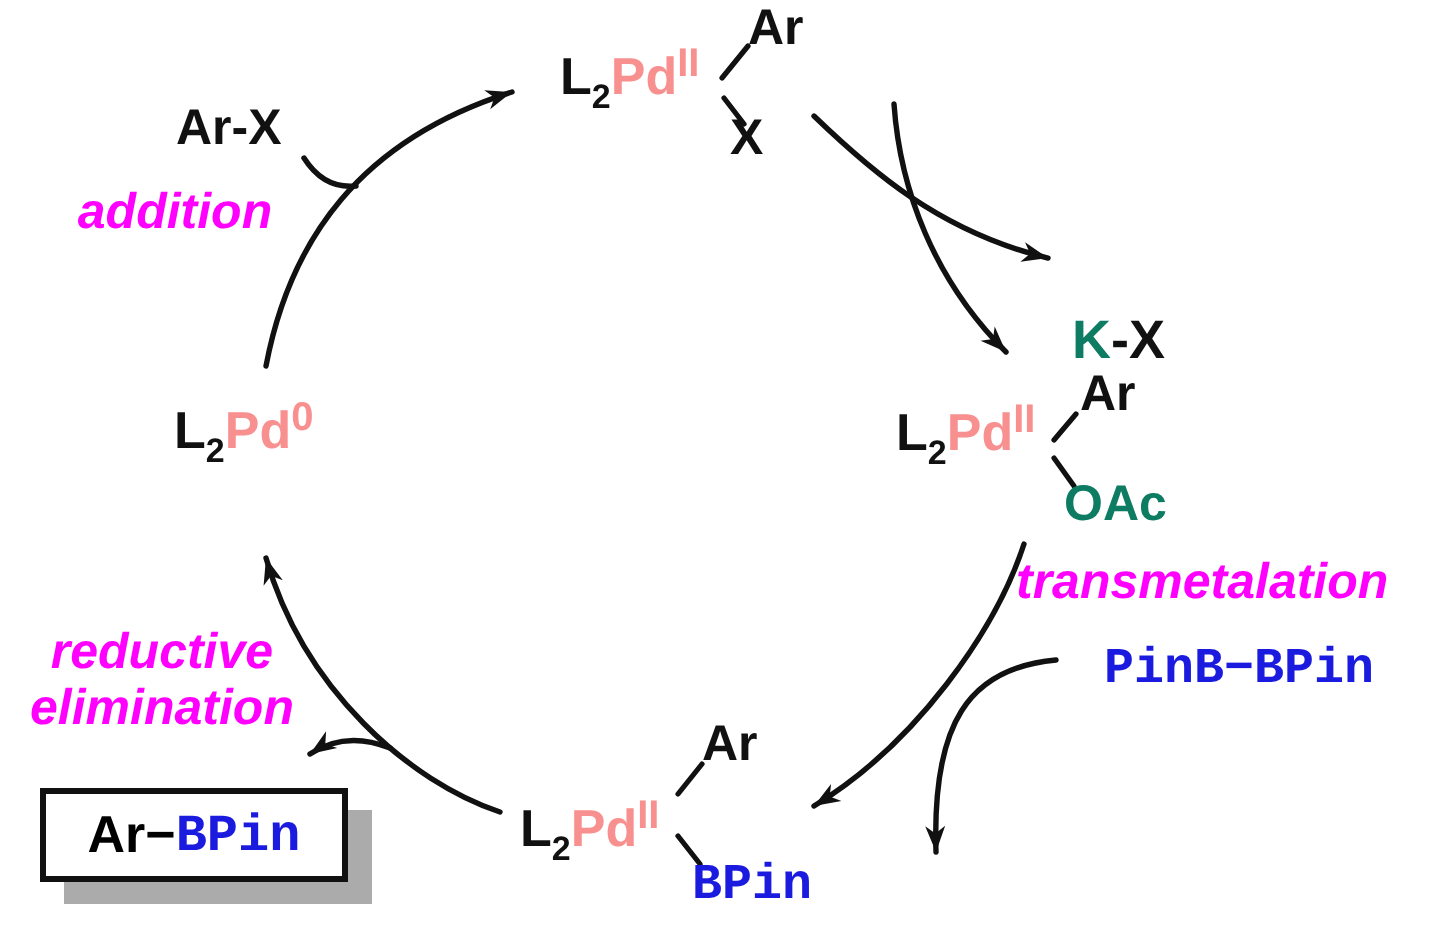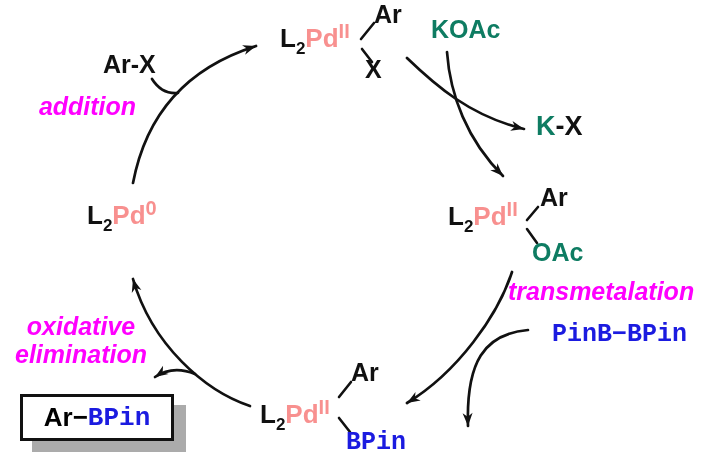--- a/index.html
+++ b/index.html
@@ -8,21 +8,21 @@
   }
   html,body{margin:0;padding:0;}
   body{background:var(--background);font-family:"Liberation Sans",sans-serif;}
   .canvas{position:relative;width:726px;height:463px;background:var(--background);overflow:hidden;}
   svg.layer{position:absolute;left:0;top:0;}
   .arrow{fill:none;stroke:var(--black);stroke-width:2.7;stroke-linecap:round;}
   .bond{fill:none;stroke:var(--black);stroke-width:2.6;stroke-linecap:round;}
   .t{position:absolute;white-space:nowrap;font-weight:bold;color:var(--black);line-height:1;}
   .f26{font-size:26px;}
   .f25{font-size:25px;}
-  .f27{font-size:27px;}
+  .f27{font-size:27px;margin-top:44px;}
   .step{font-style:italic;font-size:25px;color:var(--magenta);text-align:center;line-height:28px;}
   .pink{color:var(--pd);text-align:right;}
   .teal{color:var(--teal);}
   .blue{color:var(--blue);font-family:Liberation Mono, monospace;}
   sub{font-size:17px;vertical-align:-7px;line-height:0;}
   sup{font-size:20px;vertical-align:9px;line-height:0;}
   .shadow{position:absolute;left:32px;top:405px;width:154px;height:47px;background:var(--box_shadow);}
   .product-box{position:absolute;left:20px;top:394px;width:148px;height:41px;border:3px solid var(--black);
     background:var(--background);display:flex;align-items:center;justify-content:center;font-weight:bold;font-size:26px;}
 </style>
@@ -48,21 +48,21 @@
     <path class="arrow" d="M195 374 C180 368 167 369 155 377" marker-end="url(#ah)"></path>
 
     <path class="bond" d="M361 39 L374 23"></path>
     <path class="bond" d="M362 49 L372 62"></path>
     <path class="bond" d="M527 220 L538 207"></path>
     <path class="bond" d="M527 229 L537 243"></path>
     <path class="bond" d="M339 397 L351 382"></path>
     <path class="bond" d="M339 418 L350 432"></path>
   </svg>
 
-  <div class="t f25" style="left:103px;top:52px;">
+  <div class="t f25" style="left:88px;top:52px;">
     <span>Ar-X</span>
   </div>
 
   <div class="t step" style="left:10px;top:92px;width:155px;">
     <div>addition</div>
   </div>
 
   <div class="t f26" style="left:87px;top:202px;">
     <span>L</span><sub>2</sub><span class="pink">Pd</span><sup class="pink">0</sup>
   </div>
@@ -70,23 +70,20 @@
   <div class="t f26" style="left:280px;top:25px;">
     <span>L</span><sub>2</sub><span class="pink">Pd</span><sup class="pink">II</sup>
   </div>
   <div class="t f25" style="left:374px;top:2px;">
     <span>Ar</span>
   </div>
   <div class="t f25" style="left:365px;top:57px;">
     <span>X</span>
   </div>
 
-  <div class="t f25 teal" style="left:431px;top:17px;">
-    <span>KOAc</span>
-  </div>
 
   <div class="t f27" style="left:536px;top:113px;">
     <span class="teal">K</span><span>-X</span>
   </div>
 
   <div class="t f26" style="left:448px;top:203px;">
     <span>L</span><sub>2</sub><span class="pink">Pd</span><sup class="pink">II</sup>
   </div>
   <div class="t f25" style="left:540px;top:185px;">
     <span>Ar</span>
@@ -108,21 +105,21 @@
     <span>L</span><sub>2</sub><span class="pink">Pd</span><sup class="pink">II</sup>
   </div>
   <div class="t f25" style="left:351px;top:360px;">
     <span>Ar</span>
   </div>
   <div class="t f25 blue" style="left:346px;top:430px;">
     <span>BPin</span>
   </div>
 
   <div class="t step" style="left:0px;top:312px;width:162px;">
-    <div>oxidative</div>
+    <div>reductive</div>
     <div>elimination</div>
   </div>
 
   <div class="shadow"></div>
   <div class="product-box">
     <span>Ar</span>
       <span>−</span>
       <span class="blue">BPin</span>
   </div>
 

